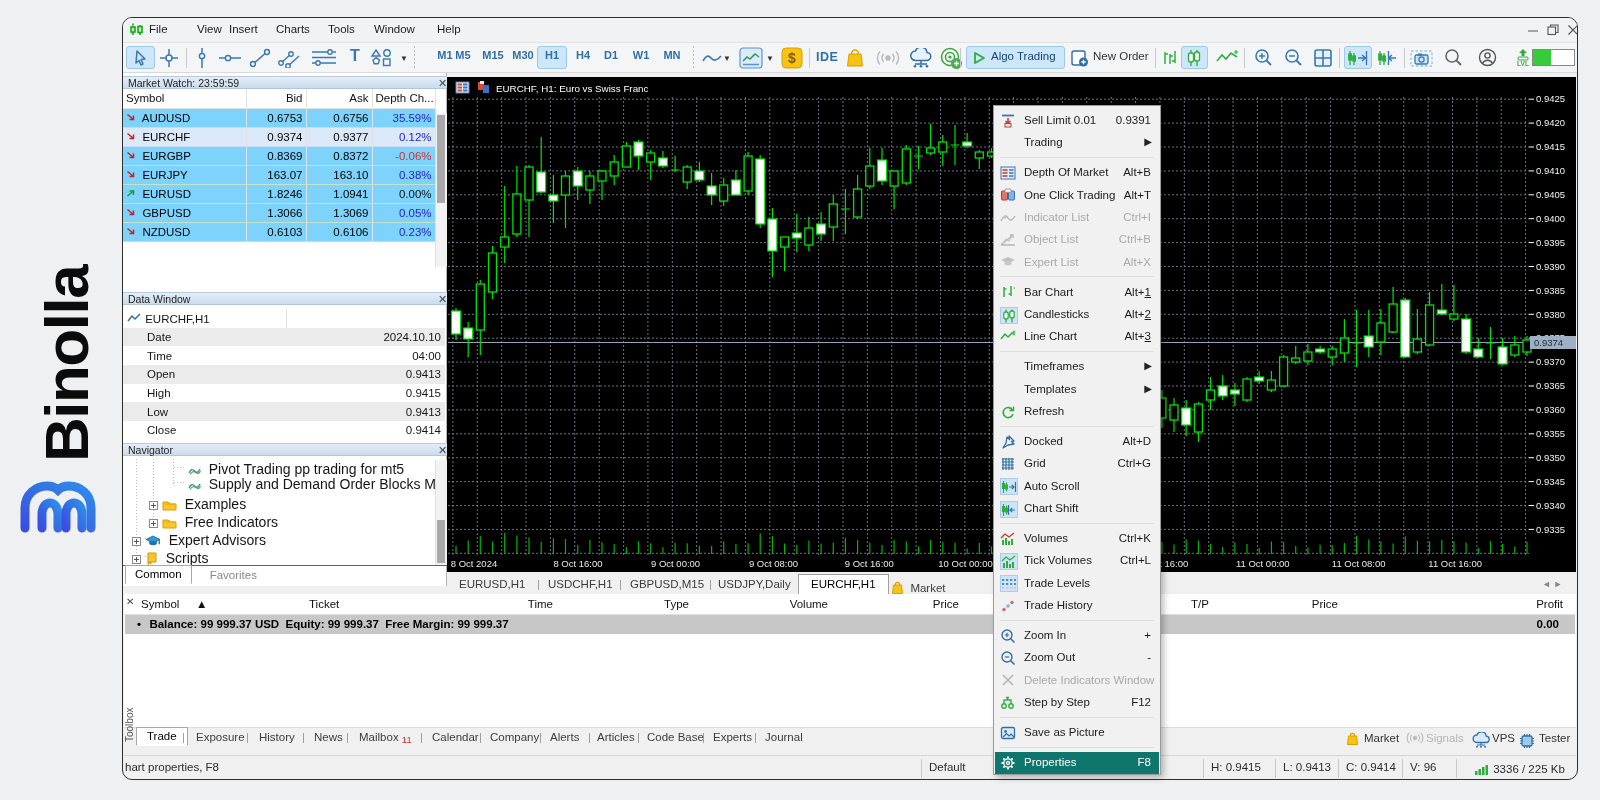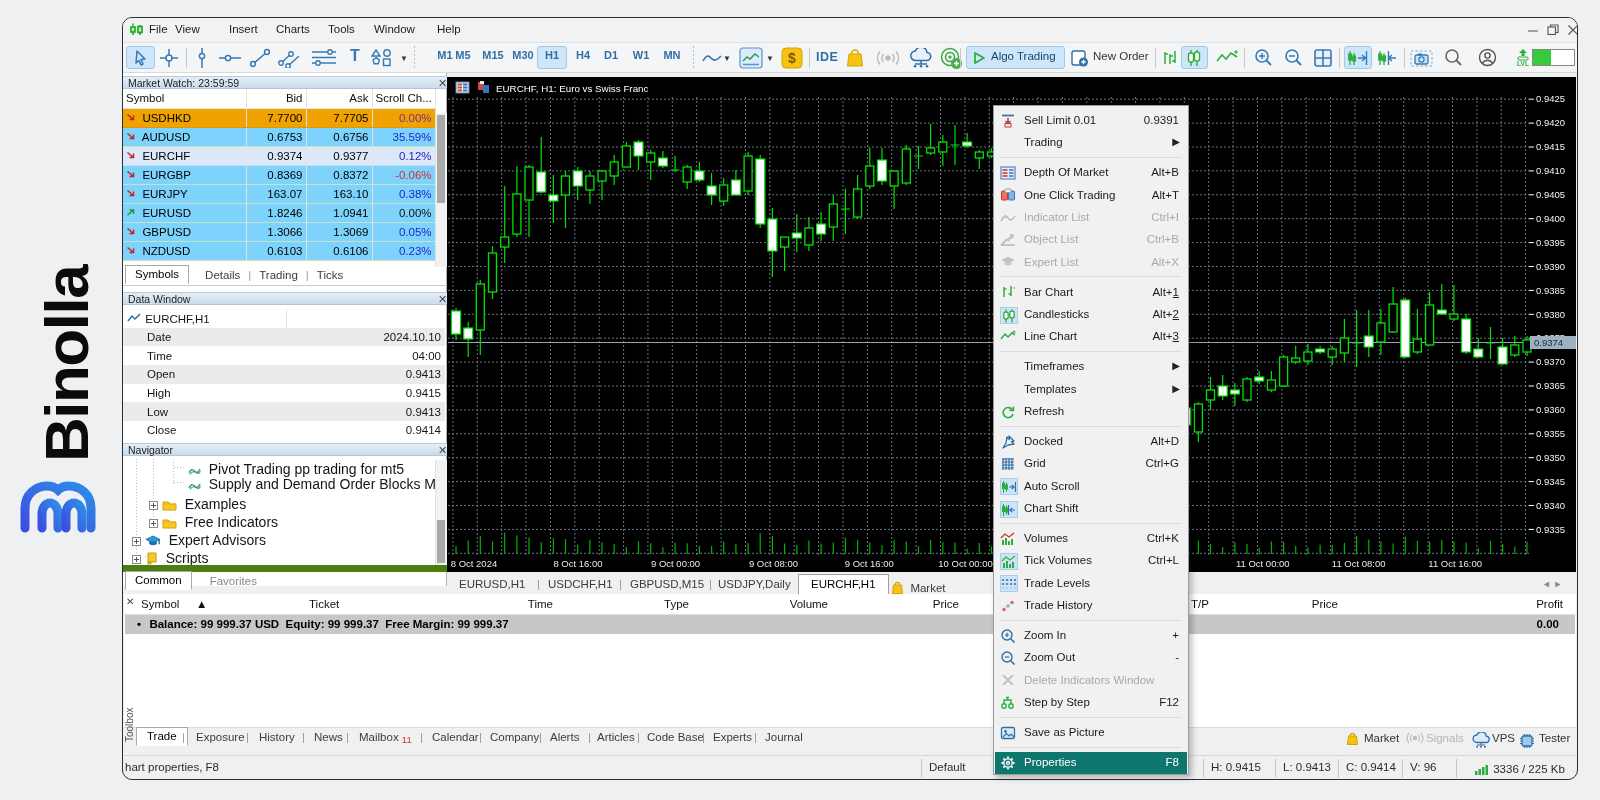--- a/index.html
+++ b/index.html
@@ -42,21 +42,21 @@
 
 .sbtrack{position:absolute;background:#f2f2f2;border-left:1px solid #e0e0e0}
 .sbthumb{position:absolute;background:#a9a9a9}
 
 #tabstrip{position:absolute;left:324px;top:556px;right:0;height:21px;font-size:11.5px;color:#3a3a3a}
 .colhdr{font-size:11.5px;color:#111}
 #balrow{position:absolute;left:1px;right:1px;top:21px;height:19px;background:#c7c7c7;font-size:11.5px;font-weight:bold;color:#000}
 #btabs{position:absolute;left:0;top:137px;width:900px;height:18px;font-size:11.5px;color:#3c3c3c;z-index:3}
 .ssep{position:absolute;top:3px;height:19px;width:1px;background:#c9c9c9}
 
-#cmenu{position:absolute;left:993px;top:105px;width:196px;height:670px;background:#f1f1f1;
+#cmenu{position:absolute;left:993px;top:105px;width:168px;height:670px;background:#f1f1f1;
  border:1px solid #9b9b9b;box-shadow:3px 3px 6px rgba(0,0,0,.25);font-size:11.5px;color:#1a1a1a;z-index:50}
 .mrow{position:absolute;left:1px;right:1px;height:22px}
 .mrow .lbl{position:absolute;left:29px;top:4px}
 .mrow .sc{position:absolute;right:8px;top:4px;color:#1a1a1a}
 .mrow .arr{position:absolute;right:7px;top:4px;font-size:10px;color:#222}
 .mrow.dis .lbl,.mrow.dis .sc{color:#a9a9a9}
 .msep{position:absolute;left:6px;right:6px;height:1px;background:#dcdcdc}
 .mico{position:absolute;left:5px;top:2.5px;width:18px;height:17px}
 .mico.hl{background:#cde3f7;border:1px solid #a7cdf0}
 #mprop{position:absolute;left:1px;right:1px;height:22px;background:#0f766e;color:#fff}
@@ -79,21 +79,21 @@
 <div id="menubar">
       <svg width="16" height="16" viewBox="0 0 16 16" style="position:absolute;left:6px;top:4px">
         <g stroke="#18a818" stroke-width="1.6" fill="#baf0ba">
           <path d="M4 4 v9 M4 1.5 v2" fill="none"></path>
           <rect x="2" y="5" width="4" height="5"></rect>
           <path d="M11 3 v10" fill="none"></path>
           <rect x="9" y="4.5" width="4" height="6"></rect>
         </g>
       </svg>
 <span class="mi" style="left:26px">File</span>
-<span class="mi" style="left:52px">View</span>
+<span class="mi" style="left:74px">View</span>
 <span class="mi" style="left:106px">Insert</span>
 <span class="mi" style="left:153px">Charts</span>
 <span class="mi" style="left:205px">Tools</span>
 <span class="mi" style="left:251px">Window</span>
 <span class="mi" style="left:314px">Help</span>
 <svg width="12" height="12" viewBox="0 0 12 12" style="position:absolute;left:1404px;top:7px">
         <path d="M1 6 h10" stroke="#555" stroke-width="1.2"></path>
       </svg>
 <svg width="12" height="12" viewBox="0 0 12 12" style="position:absolute;left:1424px;top:6px">
         <rect x="1" y="3" width="7.5" height="7.5" fill="#f1f2f3" stroke="#555" stroke-width="1.1"></rect>
@@ -318,29 +318,21 @@
           <col style="width:123px">
           <col style="width:60px">
           <col style="width:66px">
           <col style="width:63px">
         </colgroup>
 <tbody>
           <tr class="hdr">
             <td>Symbol</td>
             <td class="num">Bid</td>
             <td class="num">Ask</td>
-            <td>Scroll Ch...</td>
-          </tr>
-<tr class="or">
-            <td><svg width="10" height="9" viewBox="0 0 10 9">
-                <path d="M1.5 1.5 L7.5 6.5 M7.5 2.5 V6.5 H3.5" stroke="#c22525" stroke-width="1.5" fill="none"></path>
-              </svg>&nbsp; USDHKD</td>
-            <td class="num">7.7700</td>
-            <td class="num">7.7705</td>
-            <td class="chg" style="color:#7a2d8e">0.00%</td>
+            <td>Depth Ch...</td>
           </tr>
 <tr class="gr">
             <td><svg width="10" height="9" viewBox="0 0 10 9">
                 <path d="M1.5 1.5 L7.5 6.5 M7.5 2.5 V6.5 H3.5" stroke="#c22525" stroke-width="1.5" fill="none"></path>
               </svg>&nbsp; AUDUSD</td>
             <td class="num">0.6753</td>
             <td class="num">0.6756</td>
             <td class="chg" style="color:#2222cc">35.59%</td>
           </tr>
 <tr class="bl">
@@ -388,21 +380,20 @@
                 <path d="M1.5 1.5 L7.5 6.5 M7.5 2.5 V6.5 H3.5" stroke="#c22525" stroke-width="1.5" fill="none"></path>
               </svg>&nbsp; NZDUSD</td>
             <td class="num">0.6103</td>
             <td class="num">0.6106</td>
             <td class="chg" style="color:#2222cc">0.23%</td>
           </tr>
 </tbody>
       </table>
 <div class="sbtrack" style="left:312px;top:40px;width:12px;height:154px"></div>
 <div class="sbthumb" style="left:314px;top:42px;width:8px;height:88px"></div>
-<div class="tabrow" style="left:0;top:193px;width:324px;height:20px;border-bottom:1px solid #c9c9c9"><span class="tab-active" style="margin-left:2px">Symbols</span><span class="tab-idle" style="margin-left:8px">Details</span><span class="tsep">|</span><span class="tab-idle">Trading</span><span class="tsep">|</span><span class="tab-idle">Ticks</span></div>
 <div class="ptitle" style="left:0;top:219px;width:324px">Data Window</div>
 <span class="px" style="left:315px;top:220px;font-size:11px">✕</span>
 <table class="dw" style="position:absolute;left:0;top:236px">
         <colgroup>
           <col style="width:163px">
           <col style="width:159px">
         </colgroup>
 <tbody>
           <tr>
             <td style="border-right:1px solid #e0e0e0"><svg width="15" height="12" viewBox="0 0 15 12" style="position:relative;top:1px">
@@ -479,21 +470,21 @@
         </svg>&nbsp; Expert Advisors</div>
 <div class="navitem" style="left:9px;top:477px"><svg width="9" height="9" viewBox="0 0 9 9" style="position:relative;top:1px">
           <rect x="0.5" y="0.5" width="8" height="8" fill="#fff" stroke="#8a8a8a"></rect>
           <path d="M2 4.5 h5 M4.5 2 v5" stroke="#555"></path>
         </svg>&nbsp;<svg width="13" height="13" viewBox="0 0 13 13" style="position:relative;top:2px">
           <path d="M3 1 h8 v9 h-5 l-3 2.5 Z" fill="#f8c825" stroke="#c89a10" stroke-width="1"></path>
           <path d="M3 10 h3 v2.5" fill="#e0a810" stroke="#c89a10" stroke-width="0.8"></path>
         </svg>&nbsp; Scripts</div>
 <div class="sbtrack" style="left:312px;top:387px;width:12px;height:105px"></div>
 <div class="sbthumb" style="left:314px;top:447px;width:8px;height:43px"></div>
-<div class="tabrow" style="left:0;top:492px;width:324px;height:20px;border-top:7px solid #4d7c0f"><span class="tab-active" style="margin-left:2px;border-bottom:1px solid #fff;border-top:1px solid #a8a8a8;top:-1px">Common</span><span class="tab-idle" style="margin-left:10px;color:#888">Favorites</span></div>
+<div class="tabrow" style="left:0;top:492px;width:324px;height:20px;border-top:1px solid #4d7c0f"><span class="tab-active" style="margin-left:2px;border-bottom:1px solid #fff;border-top:1px solid #a8a8a8;top:-1px">Common</span><span class="tab-idle" style="margin-left:10px;color:#888">Favorites</span></div>
 </div>
 <div id="tabstrip">
 <span style="position:absolute;left:12px;top:4px">EURUSD,H1</span>
       <span class="tsep" style="position:absolute;left:90px;top:4px">|</span>
 <span style="position:absolute;left:101px;top:4px">USDCHF,H1</span>
       <span class="tsep" style="position:absolute;left:172px;top:4px">|</span>
 <span style="position:absolute;left:183px;top:4px">GBPUSD,M15</span>
       <span class="tsep" style="position:absolute;left:262px;top:4px">|</span>
 <span style="position:absolute;left:271px;top:4px">USDJPY,Daily</span>
 <span style="position:absolute;left:351px;top:0px;background:#fff;border:1px solid #a0a0a0;border-bottom:0;padding:3px 12px 4px;color:#000">EURCHF,H1</span>

